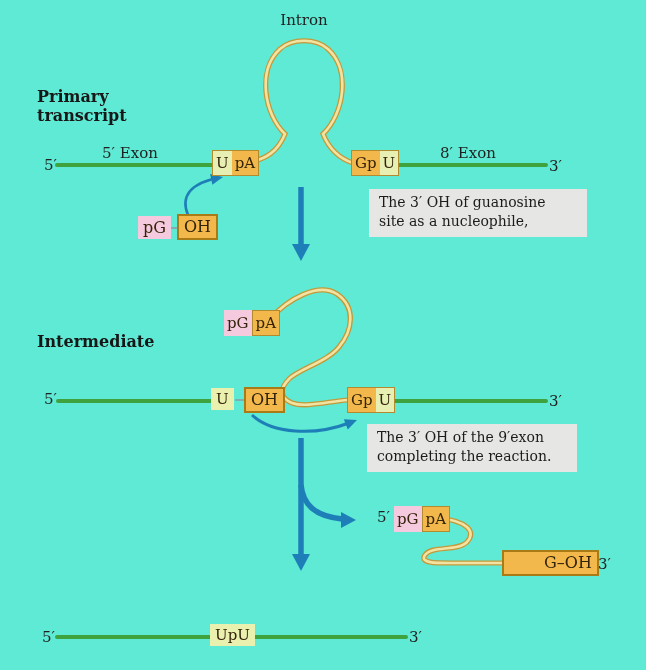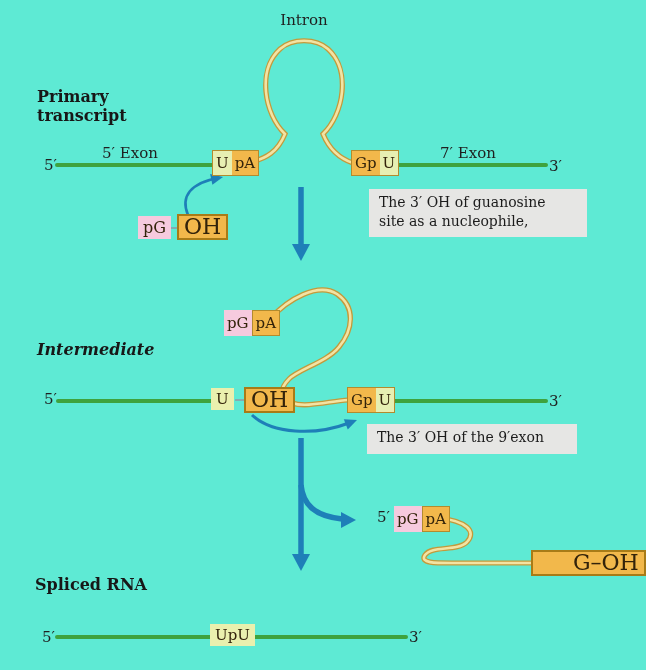--- a/index.html
+++ b/index.html
@@ -24,21 +24,21 @@
   .combo{position:absolute;z-index:4;display:flex;align-items:stretch;font-size:15px;color:#33230a;line-height:20px;}
   .combo .seg{padding:2px 3px;display:flex;align-items:center;}
   .combo .seg-pink{background:#f6cade;}
   .combo .seg-orange{background:#f2b84b;border:1px solid #b28b2e;}
   .pill-pink{
     position:absolute;z-index:4;background:#f6cade;color:#33230a;
     font-size:16px;padding:1px 5px;line-height:21px;
   }
   .pill-oh{
     position:absolute;z-index:4;background:#f2b84b;color:#33230a;
-    border:2px solid #a87b17;font-size:22px;padding:0px 5px;line-height:22px;
+    border:2px solid #a87b17;font-size:16px;padding:0px 5px;line-height:22px;
   }
   .pill-lightgreen{
     position:absolute;z-index:4;background:#eaf0ae;color:#33230a;
     font-size:15px;padding:1px 5px;line-height:20px;
   }
 </style>
 </head>
 <body>
 
 <div class="stage">
@@ -85,21 +85,21 @@
       <path d="M 301 485 C 303 505 315 516 342 519" fill="none" stroke="#1e7fb8" stroke-width="5.5"></path>
       <polygon points="356,520 341,512 341,528" fill="#1e7fb8"></polygon>
     </g>
   </svg>
 
   <div class="lbl" style="left:278px;top:11px;width:52px;text-align:center;">Intron</div>
 
   <div class="heading" style="left:37px;top:87px;width:92px;white-space:normal;">Primary transcript</div>
 
   <div class="lbl" style="left:102px;top:144px;">5′ Exon</div>
-  <div class="lbl" style="left:440px;top:144px;">7′ Exon</div>
+  <div class="lbl" style="left:440px;top:144px;">8′ Exon</div>
 
   <div class="lbl" style="left:44px;top:156px;">5′</div>
   <div class="lbl" style="left:549px;top:157px;">3′</div>
 
   <div class="nt-box" style="left:212px;top:150px;">
     <span class="seg seg-green">U</span>
       <span class="seg seg-orange">pA</span>
   </div>
 
   <div class="nt-box" style="left:351px;top:150px;">
@@ -113,48 +113,48 @@
   <div class="note" style="left:369px;top:189px;width:198px;">
     <div>The 3′ OH of guanosine</div>
     <div>site as a nucleophile,</div>
   </div>
 
   <div class="combo" style="left:224px;top:310px;">
     <span class="seg seg-pink">pG</span>
       <span class="seg seg-orange">pA</span>
   </div>
 
-  <div class="heading" style="left:37px;top:340px;font-style:italic;">Intermediate</div>
+  <div class="heading" style="left:37px;top:332px;">Intermediate</div>
 
   <div class="lbl" style="left:44px;top:390px;">5′</div>
   <div class="lbl" style="left:549px;top:392px;">3′</div>
 
   <div class="pill-lightgreen" style="left:211px;top:388px;">U</div>
   <div class="pill-oh" style="left:244px;top:387px;">OH</div>
 
   <div class="nt-box" style="left:347px;top:387px;">
     <span class="seg seg-orange">Gp</span>
       <span class="seg seg-green">U</span>
   </div>
 
   <div class="note" style="left:367px;top:424px;width:190px;">
     <div>The 3′ OH of the 9′exon</div>
+    <div>completing the reaction.</div>
   </div>
 
   <div class="lbl" style="left:377px;top:508px;">5′</div>
 
   <div class="combo" style="left:394px;top:506px;">
     <span class="seg seg-pink">pG</span>
       <span class="seg seg-orange">pA</span>
   </div>
 
-  <div class="pill-oh" style="left:531px;top:550px;padding-left:40px;">G–OH</div>
+  <div class="pill-oh" style="left:502px;top:550px;padding-left:40px;">G–OH</div>
   <div class="lbl" style="left:598px;top:555px;">3′</div>
 
-  <div class="heading" style="left:35px;top:575px;">Spliced RNA</div>
 
   <div class="lbl" style="left:42px;top:628px;">5′</div>
 
   <div class="pill-lightgreen" style="left:210px;top:624px;">UpU</div>
 
   <div class="lbl" style="left:409px;top:628px;">3′</div>
 
 </div>
 
 </body></html>

